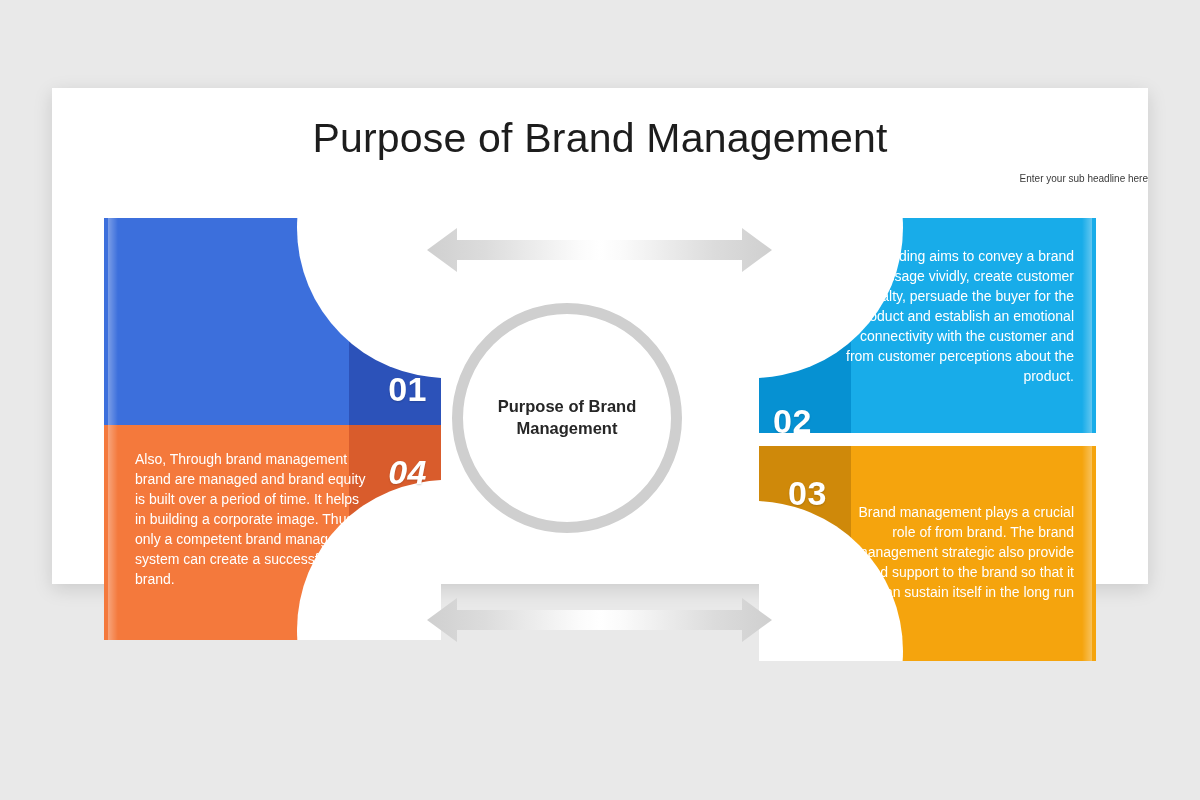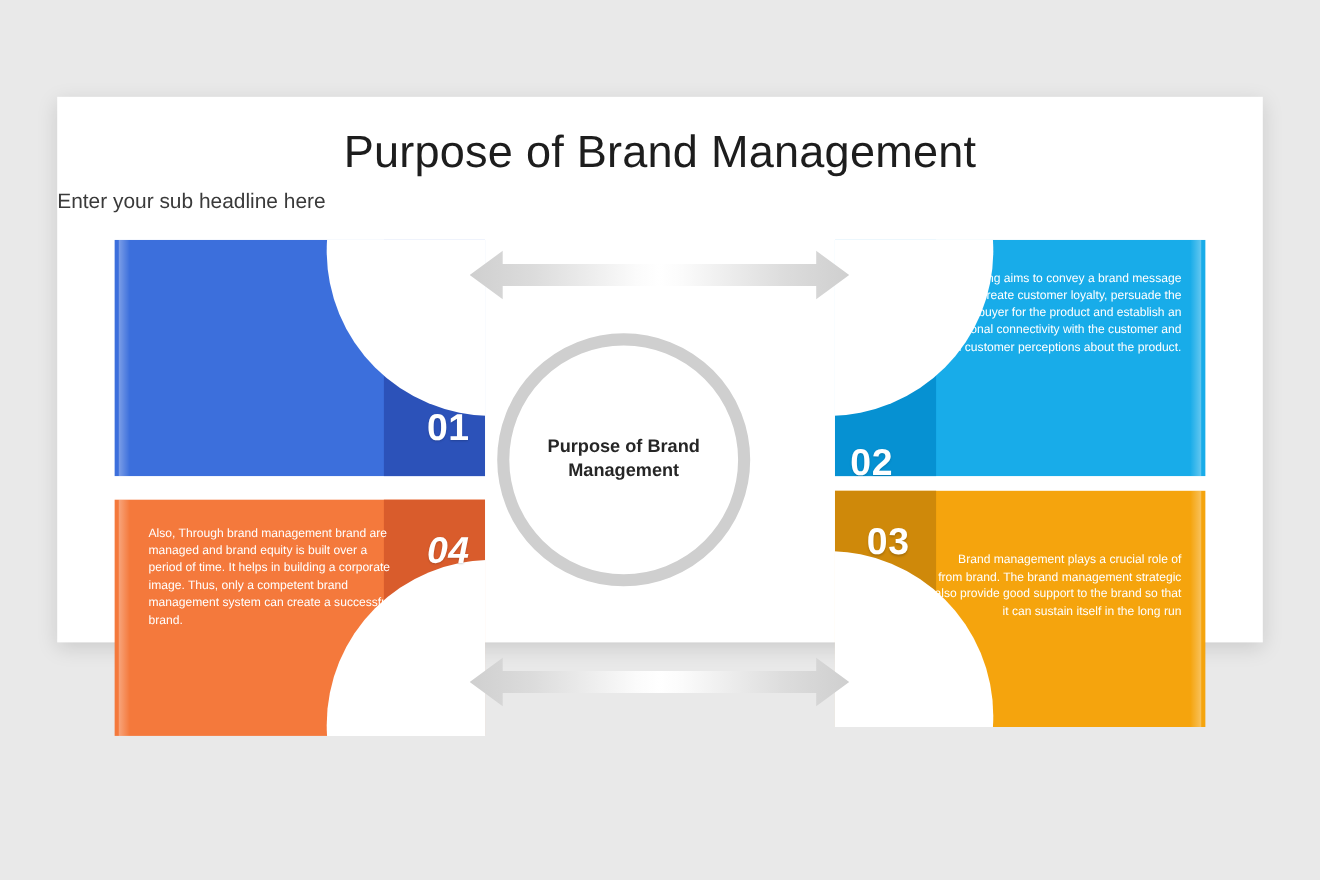--- a/index.html
+++ b/index.html
@@ -35,22 +35,22 @@
     font-weight: 400;
     color: #1d1d1d;
     letter-spacing: 0.2px;
     line-height: 1.1;
   }
   #slide-subtitle {
     position: absolute;
     left: 0;
     top: 85px;
     width: 100%;
-    text-align: left;
-    font-size: 19px;
+    text-align: right;
+    font-size: 10px;
     font-weight: 400;
     color: #3a3a3a;
   }
 
   
   #diagram {
     position: absolute;
     left: 0;
     top: 0;
     width: 1096px;
@@ -82,21 +82,21 @@
   .num {
     position: absolute;
     font-size: 34px;
     font-weight: 700;
     color: #ffffff;
     letter-spacing: 0.5px;
     text-shadow: 0 1px 2px rgba(0,0,0,0.18);
   }
   .ptext {
     position: absolute;
-    font-size: 11px;
+    font-size: 14px;
     line-height: 1.43;
     color: #ffffff;
   }
   .edge-sheen {
     position: absolute;
     top: 0;
     bottom: 0;
     width: 10px;
     background: linear-gradient(to right, rgba(255,255,255,0.32), rgba(255,255,255,0));
   }
@@ -113,21 +113,21 @@
   
   #panel-02 { left: 707px; top: 130px; width: 337px; height: 215px; }
   #panel-02 .panel-body { background: #18ace9; }
   #panel-02 .cutout { left: -156px; top: -140px; }
   #panel-02 .band { left: 0; background: #0691d2; }
   #panel-02 .num { left: 14px; top: 152px; margin-top: 32px; }
   #panel-02 .ptext { right: 22px; top: 28px; width: 228px; text-align: right; }
   #panel-02 .edge-sheen { right: 4px; background: linear-gradient(to left, rgba(255,255,255,0.32), rgba(255,255,255,0)); }
 
   
-  #panel-04 { left: 52px;  top: 366px; width: 337px; height: 215px; }
+  #panel-04 { left: 52px;  top: 337px; width: 337px; height: 215px; }
   #panel-04 .panel-body { background: #f4793c; }
   #panel-04 .cutout { right: -156px; bottom: -140px; }
   #panel-04 .band { right: 0; background: #d95c2c; }
   #panel-04 .num { right: 14px; top: 28px; font-style: italic; }
   #panel-04 .ptext { left: 31px; top: 24px; width: 232px; text-align: left; }
   #panel-04 .edge-sheen { left: 4px; }
 
   
   #panel-03 { left: 707px; top: 358px; width: 337px; height: 215px; }
   #panel-03 .panel-body { background: #f5a40d; }

